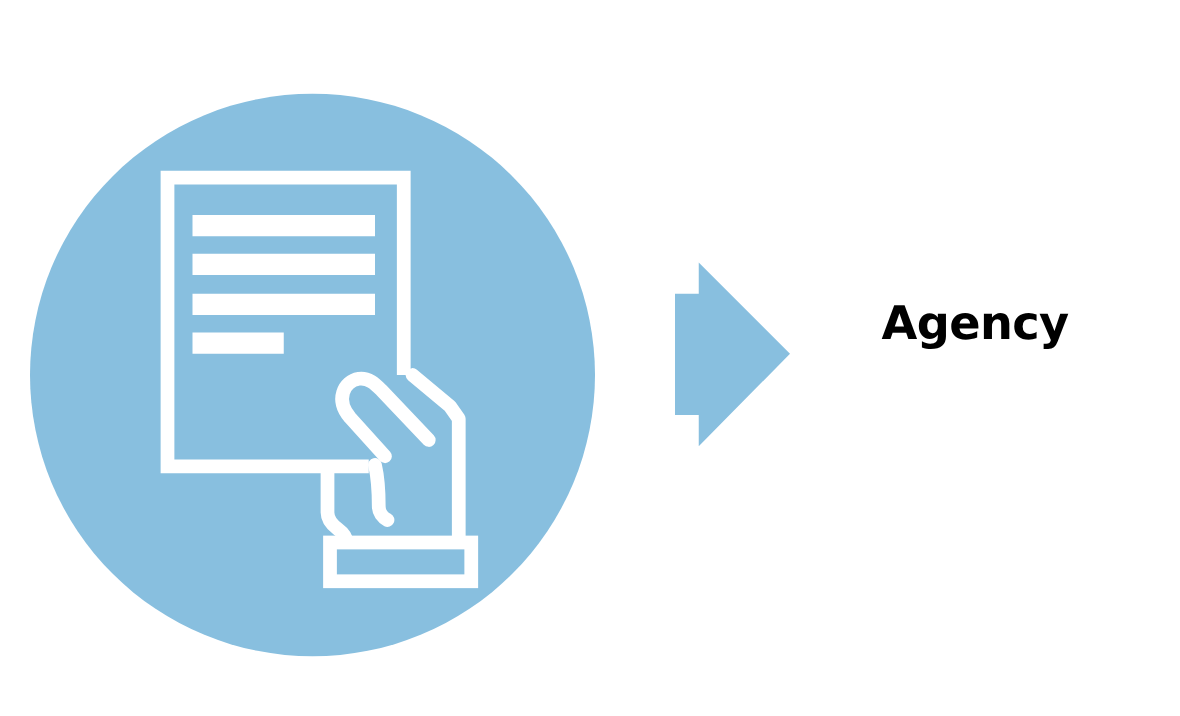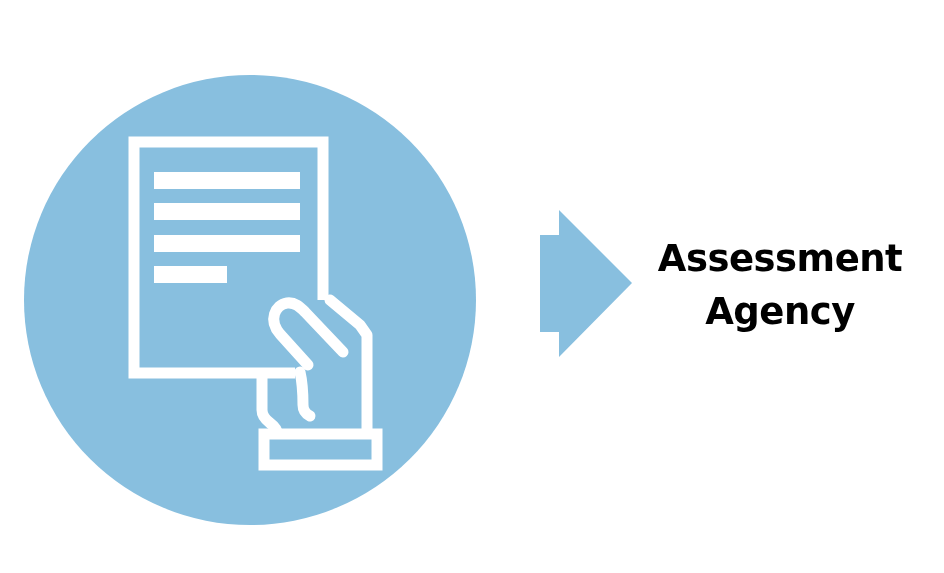--- a/index.html
+++ b/index.html
@@ -73,15 +73,14 @@
   </g>
 
   <rect x="264" y="434" width="113" height="31" fill="none" stroke="#FFFFFF" stroke-width="11"></rect>
 </svg>
 
 <svg class="arrow" viewBox="0 0 944 573" xmlns="http://www.w3.org/2000/svg">
   <polygon points="540,235 559,235 559,210 632,283 559,357 559,332 540,332" fill="#88BFDF"></polygon>
 </svg>
 
 <div class="label">
-  <span>Assessment</span>
   <span>Agency</span>
 </div>
 
 </body></html>

